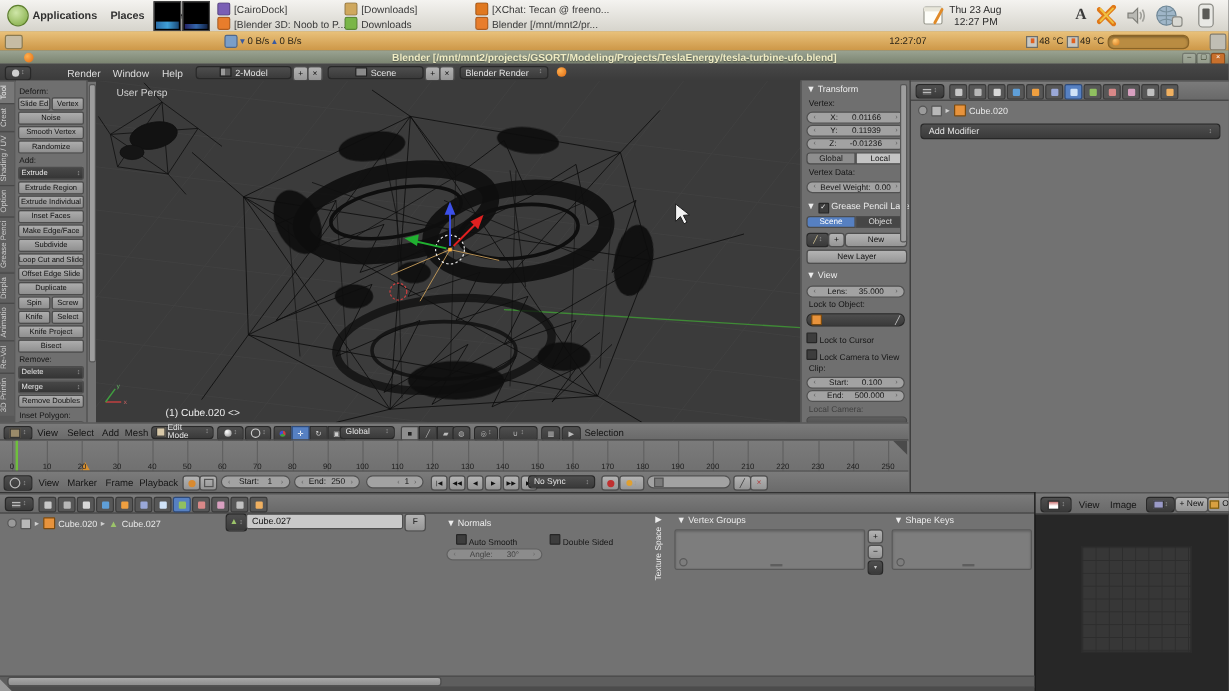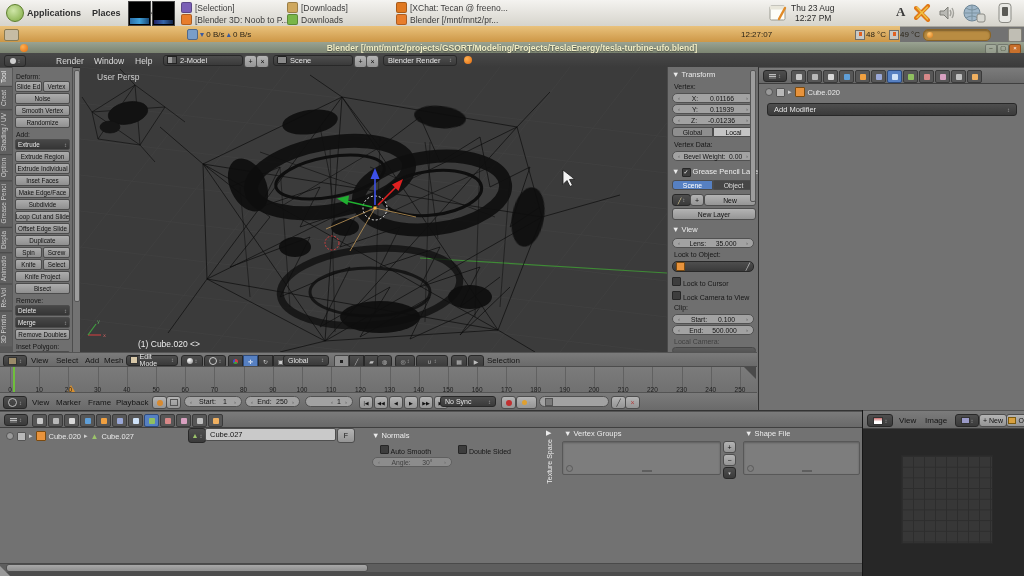--- a/index.html
+++ b/index.html
@@ -6,30 +6,30 @@
   .screen{position:relative;width:1024px;height:576px;overflow:hidden;background:#727272;
           font-family:"Liberation Sans","DejaVu Sans",sans-serif;-webkit-font-smoothing:antialiased;}
   .a{position:absolute;}
   .tx{white-space:nowrap;}
   
   .top-panel{left:0;top:0;width:1024px;height:26px;background:linear-gradient(#f4f3f0,#d6d4cc);border-bottom:1px solid #a9a79f;}
   .gmenu{font-size:9px;color:#2f2f2f;font-weight:bold;}
   .task-item{font-size:8.5px;color:#3a3a3a;display:flex;align-items:center;gap:3px;}
   .task-ic{width:9px;height:9px;border-radius:2px;display:inline-block;border:1px solid rgba(0,0,0,.25);}
   .mon{background:#000;border:1px solid #444;}
-  .status-bar{left:0;top:26px;width:900px;height:16px;background:linear-gradient(#e9c27c,#cd9747);border-bottom:1px solid #a87f35;}
+  .status-bar{left:0;top:26px;width:1024px;height:16px;background:linear-gradient(#e9c27c,#cd9747);border-bottom:1px solid #a87f35;}
   .sb-text{font-size:8px;color:#2b2417;}
   
   .titlebar{left:0;top:42px;width:1024px;height:11px;background:linear-gradient(#9aa392,#7b8471);}
   .titletext{width:100%;text-align:center;font-size:8.5px;font-weight:bold;color:#efecc4;text-shadow:0 1px 1px rgba(0,0,0,.4);}
   .winbtn{width:10px;height:8px;border-radius:2px;background:rgba(255,255,255,.18);border:1px solid rgba(0,0,0,.3);font-size:6px;line-height:7px;text-align:center;color:#2e331f;}
   .infohdr{left:0;top:53px;width:1024px;height:14px;background:linear-gradient(#484848,#3b3b3b);border-bottom:1px solid #2b2b2b;}
   .menu-l{font-size:8.5px;color:#dcdcdc;}
   .stats{font-size:7.5px;color:#c3c3c3;}
-  .dk{background:linear-gradient(#4e4e4e,#3a3a3a);border:1px solid #282828;border-radius:3px;color:#e4e4e4;}
+  .dk{background:linear-gradient(#4e4e4e,#3a3a3a);border:1px solid #282828;border-radius:3px;color:#e4e4e4;justify-content:center;}
   .lt{background:linear-gradient(#b4b4b4,#959595);border:1px solid #4e4e4e;border-radius:3px;color:#101010;}
   .ud{color:#9a9a9a;font-size:6px;}
   
   .hdr{background:linear-gradient(#7b7b7b,#696969);border-top:1px solid #545454;border-bottom:1px solid #3f3f3f;}
   .menu-d{font-size:8px;color:#151515;}
   
   .tool-tabs{left:0;top:67px;width:13px;height:285px;background:#585858;display:flex;flex-direction:column;overflow:hidden;}
   .vtab{writing-mode:vertical-rl;transform:rotate(180deg);font-size:6.5px;color:#cfcfcf;background:#606060;border-bottom:1px solid #484848;padding:3px 0;text-align:center;width:12px;}
   .vtab.active{background:#787878;color:#f2f2f2;}
   .tool-body{left:13px;top:67px;width:60px;height:285px;background:#6f6f6f;overflow:hidden;padding:3px 2px 0 2px;box-sizing:border-box;border-right:1px solid #4d4d4d;}
@@ -88,21 +88,21 @@
     <div class="a gmenu tx" style="left:128px;top:8px;">System</div>
     <div class="a mon" style="left:128px;top:1px;width:21px;height:23px;">
       <div style="position:absolute;bottom:1px;left:1px;right:1px;height:6px;background:linear-gradient(90deg,#2b6ea8,#3fa0d8,#1a4a78);"></div>
     </div>
     <div class="a mon" style="left:152px;top:1px;width:21px;height:23px;">
       <div style="position:absolute;bottom:1px;left:1px;right:1px;height:4px;background:linear-gradient(90deg,#226,#36a,#124);"></div>
     </div>
     <div class="a" id="window-list" style="left:0;top:0;width:760px;height:26px;">
         <div class="task-item a tx" style="left: 181px; top: 2px;">
           <span class="task-ic" style="background: rgb(122, 95, 181);"></span>
-          <span>[Selection]</span>
+          <span>[CairoDock]</span>
         </div>
         <div class="task-item a tx" style="left: 287px; top: 2px;">
           <span class="task-ic" style="background: rgb(207, 168, 94);"></span>
           <span>[Downloads]</span>
         </div>
         <div class="task-item a tx" style="left: 396px; top: 2px;">
           <span class="task-ic" style="background: rgb(224, 120, 32);"></span>
           <span>[XChat: Tecan @ freeno...</span>
         </div>
         <div class="task-item a tx" style="left: 181px; top: 14px;">
@@ -759,21 +759,21 @@
     <div class="a listbox" style="left:562px;top:30px;width:157px;height:32px;">
       <span style="position:absolute;left:3px;bottom:2px;width:5px;height:5px;border:1px solid #5a5a5a;border-radius:50%;display:inline-block;"></span>
       <span style="position:absolute;left:50%;bottom:2px;width:10px;height:2px;background:#5e5e5e;display:inline-block;"></span>
     </div>
     <div class="a" style="left:723px;top:30px;display:flex;flex-direction:column;gap:1px;">
       <div class="lt" style="width:11px;height:10px;font-size:7px;display:flex;align-items:center;justify-content:center;">+</div>
       <div class="lt" style="width:11px;height:10px;font-size:7px;display:flex;align-items:center;justify-content:center;">−</div>
       <div class="dk" style="width:11px;height:10px;font-size:5px;display:flex;align-items:center;justify-content:center;color:#ccc;">▾</div>
     </div>
 
-    <div class="a ph" style="left:745px;top:18px;color:#ececec;">▼ <span>Shape File</span></div>
+    <div class="a ph" style="left:745px;top:18px;color:#ececec;">▼ <span>Shape Keys</span></div>
     <div class="a listbox" style="left:743px;top:30px;width:115px;height:32px;">
       <span style="position:absolute;left:3px;bottom:2px;width:5px;height:5px;border:1px solid #5a5a5a;border-radius:50%;display:inline-block;"></span>
       <span style="position:absolute;left:50%;bottom:2px;width:10px;height:2px;background:#5e5e5e;display:inline-block;"></span>
     </div>
   </div>
 
   <div class="a uv">
     <div class="a hdr" style="left:0;top:0;width:162px;height:17px;">
       <div class="a dk" style="left:4px;top:3px;width:24px;height:11px;display:flex;align-items:center;justify-content:center;gap:2px;">
         <span style="width:8px;height:6px;background:linear-gradient(#c86a6a,#fff 60%);border:1px solid #333;display:inline-block;"></span>

